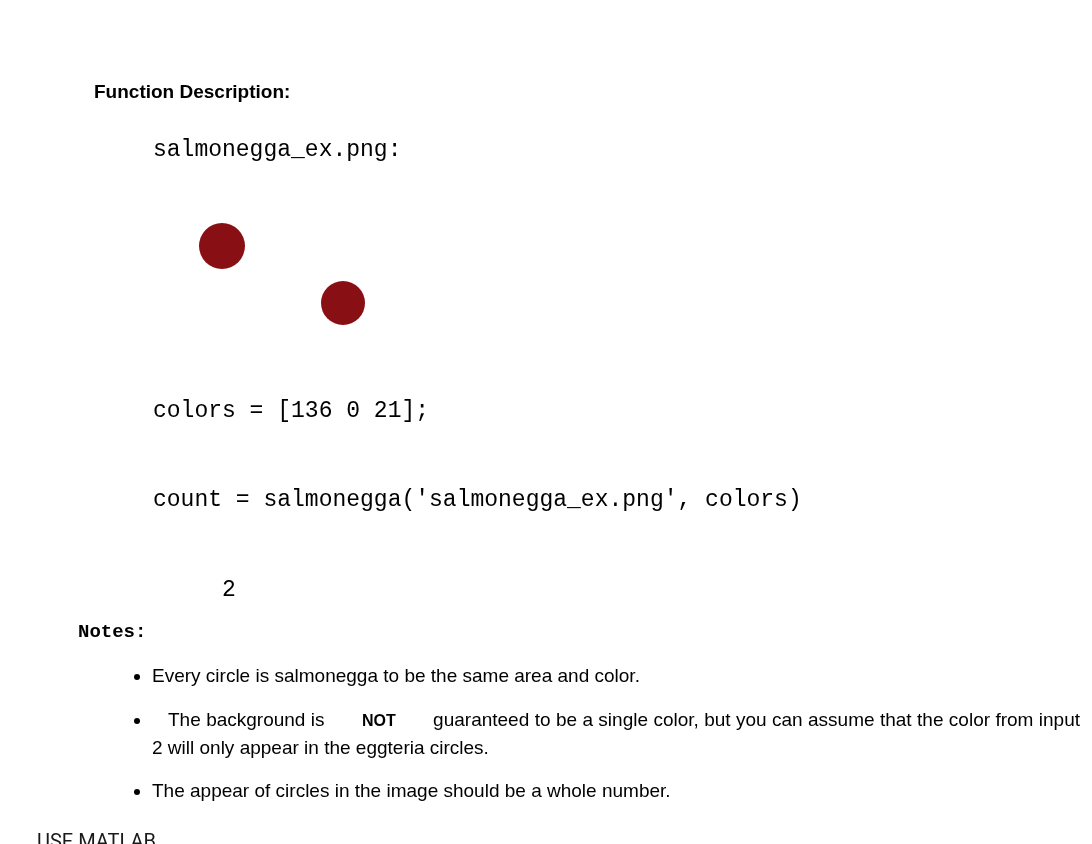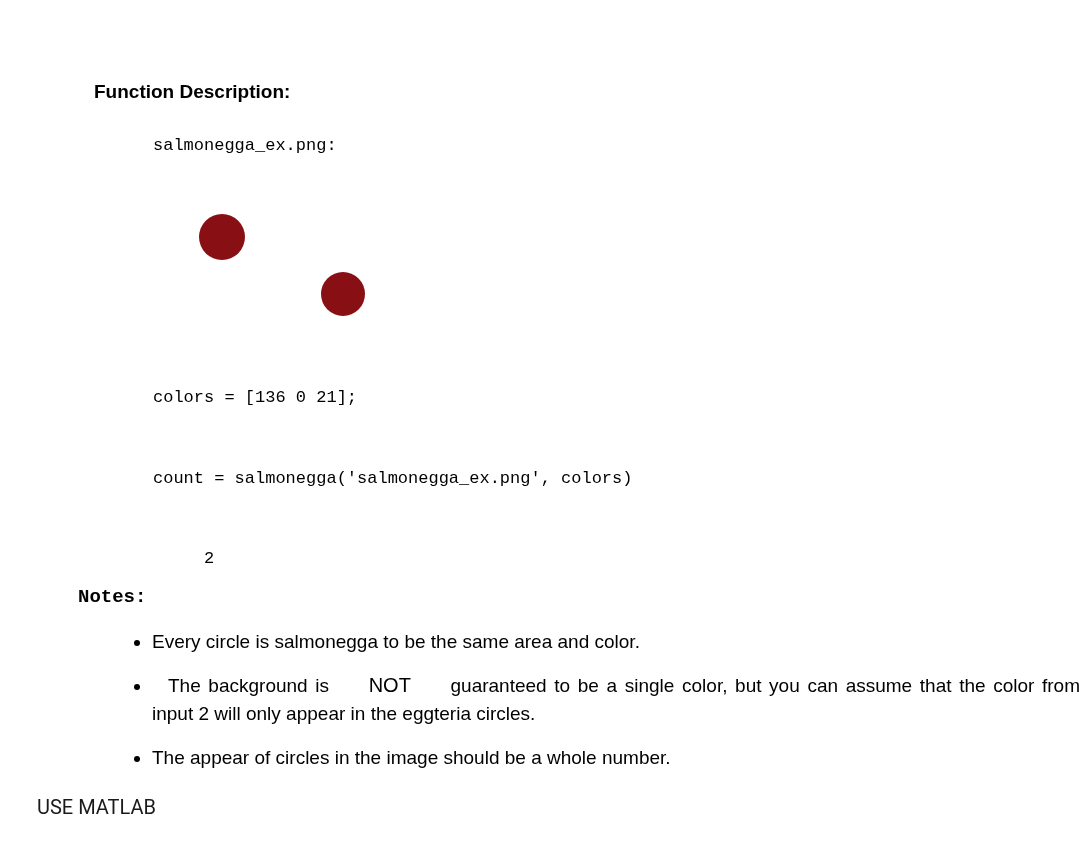--- a/index.html
+++ b/index.html
@@ -21,21 +21,21 @@
     }
     .desc-block {
       text-align: justify;
       margin-bottom: 28px;
     }
     .example-block {
       margin-bottom: 10px;
     }
     .code-indent {
       font-family: "Courier New", Courier, monospace;
-      font-size: 17px;
+      font-size: 23px;
       margin-left: 75px;
       white-space: pre;
     }
     .code-line {
       margin-bottom: 4px;
     }
     .code-spacer {
       height: 24px;
     }
     .circles-area {
@@ -73,22 +73,22 @@
       list-style: disc;
       margin-left: 54px;
       padding-left: 20px;
     }
     ul.notes li {
       text-align: justify;
       margin-bottom: 2px;
       padding-right: 2px;
     }
     .bold {
-      font-weight: normal;
-      font-size: 20px;
+      font-weight: bold;
+      font-size: 16px;
     }
     .footer-text {
       font-family: -apple-system, "Segoe UI", Roboto, "Helvetica Neue", Arial, sans-serif;
       font-size: 20px;
       margin-top: 22px;
       margin-left: -25px;
       color: #1a1a1a;
     }
     .arrow {
       font-family: Arial, sans-serif;

